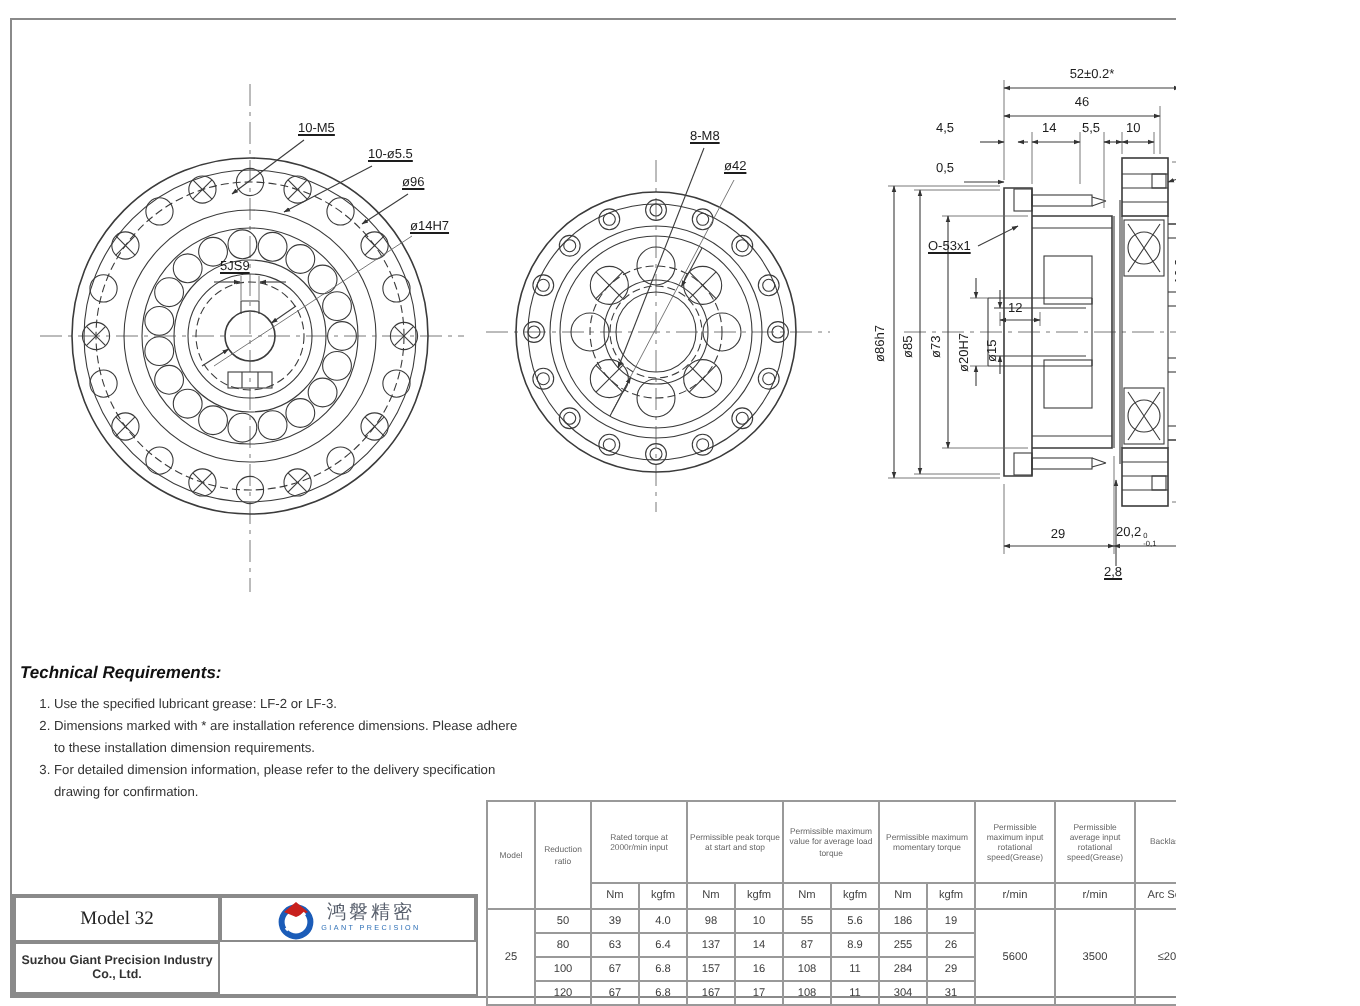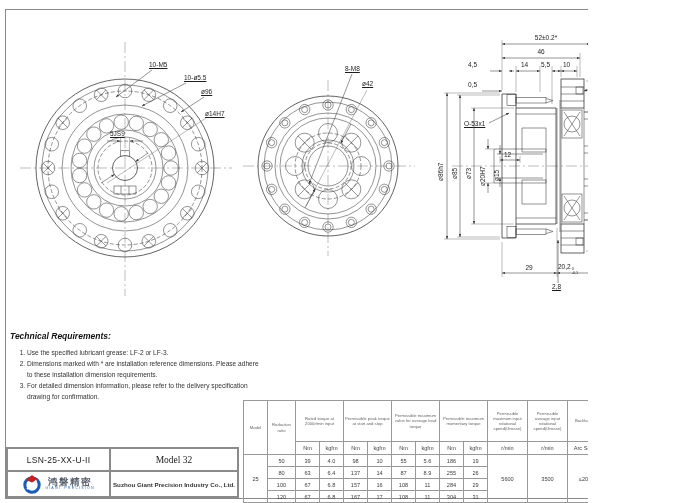--- a/index.html
+++ b/index.html
@@ -26,21 +26,21 @@
   .techreq ol{margin:7px 0 0 0;padding-left:17px;font-size:6.6px;line-height:1.65;color:#333;}
   
   .titleblock{position:absolute;left:6px;top:447px;width:231px;height:49px;
               display:grid;grid-template-columns:103px 128px;grid-template-rows:23px 26px;
               border:1px solid #8a8a8a;}
   .titleblock .cell{border:0.5px solid #8a8a8a;display:flex;align-items:center;justify-content:center;overflow:hidden;}
   .tb-part{font-size:8.5px;letter-spacing:0.3px;color:#222;}
   .tb-model{font-family:"Liberation Serif",serif;font-size:9.5px;color:#222;}
   .tb-logo{display:flex;align-items:center;gap:3px;}
   .logo-txt{display:flex;flex-direction:column;align-items:center;line-height:1;}
-  .logo-cn{font-size:9.5px;font-weight:bold;color:#59606d;letter-spacing:1.5px;}
+  .logo-cn{font-size:9.5px;font-weight:normal;color:#59606d;letter-spacing:1.5px;}
   .logo-en{font-size:3.6px;color:#2a6db5;letter-spacing:1.2px;margin-top:1px;}
   .tb-company{font-size:6.2px;font-weight:bold;color:#333;text-align:center;}
   
   .spec{position:absolute;left:243px;top:400px;width:433px;border-collapse:collapse;table-layout:fixed;}
   .spec th,.spec td{border:0.5px solid #999;padding:0;margin:0;text-align:center;vertical-align:middle;
                     overflow:hidden;font-weight:normal;}
   .spec thead tr.grp th{font-size:4.2px;color:#666;line-height:1.25;height:38px;padding:1px;}
   .spec thead tr.unit th{font-size:5.6px;color:#444;height:12px;}
   .spec tbody td{font-size:5.6px;color:#3d3d3d;height:11px;}
   .spec tbody td.small{font-size:4.6px;}
@@ -371,21 +371,20 @@
   <div class="techreq">
     <h3>Technical Requirements:</h3>
     <ol>
       <li>Use the specified lubricant grease: LF-2 or LF-3.</li>
       <li>Dimensions marked with * are installation reference dimensions. Please adhere to these installation dimension requirements.</li>
       <li>For detailed dimension information, please refer to the delivery specification drawing for confirmation.</li>
     </ol>
   </div>
 
   <div class="titleblock">
-    <div class="cell tb-part">LSN-25-XX-U-II</div>
     <div class="cell tb-model">Model 32</div>
     <div class="cell tb-logo">
       <svg width="20" height="20" viewBox="0 0 20 20">
         <circle cx="10" cy="11" r="7.2" fill="none" stroke="#1b5cb8" stroke-width="3"></circle>
         <path d="M4,6 L10,1 L16,6 L10,8.5 z" fill="#c8201d"></path>
         <line x1="5" y1="15" x2="14.5" y2="6.5" stroke="#ffffff" stroke-width="1.8"></line>
       </svg>
       <span class="logo-txt">
         <span class="logo-cn">鸿磐精密</span>
         <span class="logo-en">GIANT PRECISION</span>

